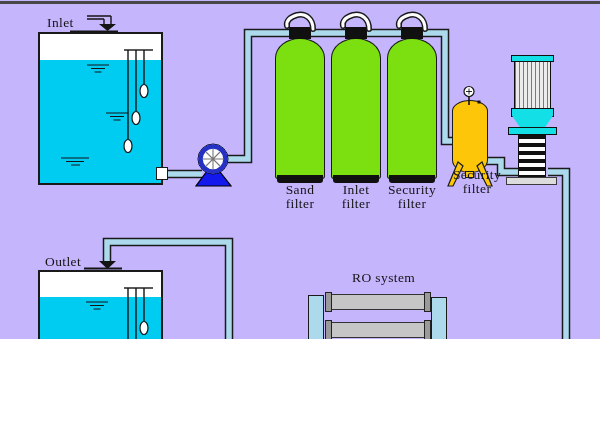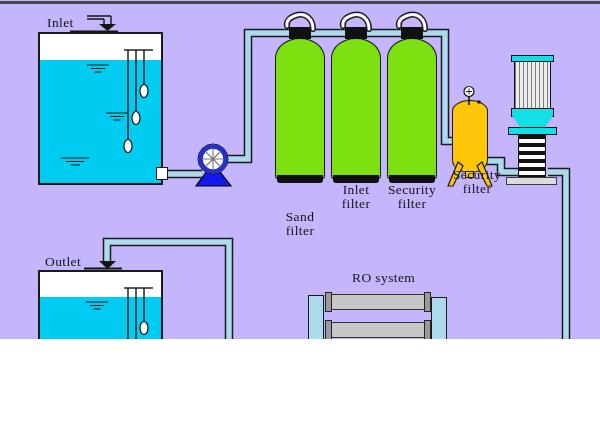--- a/index.html
+++ b/index.html
@@ -187,21 +187,21 @@
       <circle cx="213" cy="159" r="12.5" fill="none" stroke="#2531C4" stroke-width="4.5"></circle>
       <g stroke="#777" stroke-width="1.1">
         <path d="M 213 149 V 169 M 203 159 H 223 M 206 152 L 220 166 M 220 152 L 206 166"></path>
       </g>
     </g>
   </svg>
 
   <div class="lbl" style="left:47px;top:16px;">Inlet</div>
   <div class="lbl" style="left:45px;top:255px;">Outlet</div>
 
-  <div class="lbl center" style="left:265px;top:183px;width:70px;margin-top:27px;">
+  <div class="lbl center" style="left:265px;top:183px;width:70px;">
     <div>Sand</div>
     <div>filter</div>
   </div>
   <div class="lbl center" style="left:321px;top:183px;width:70px;">
     <div>Inlet</div>
     <div>filter</div>
   </div>
   <div class="lbl center" style="left:377px;top:183px;width:70px;">
     <div>Security</div>
     <div>filter</div>

